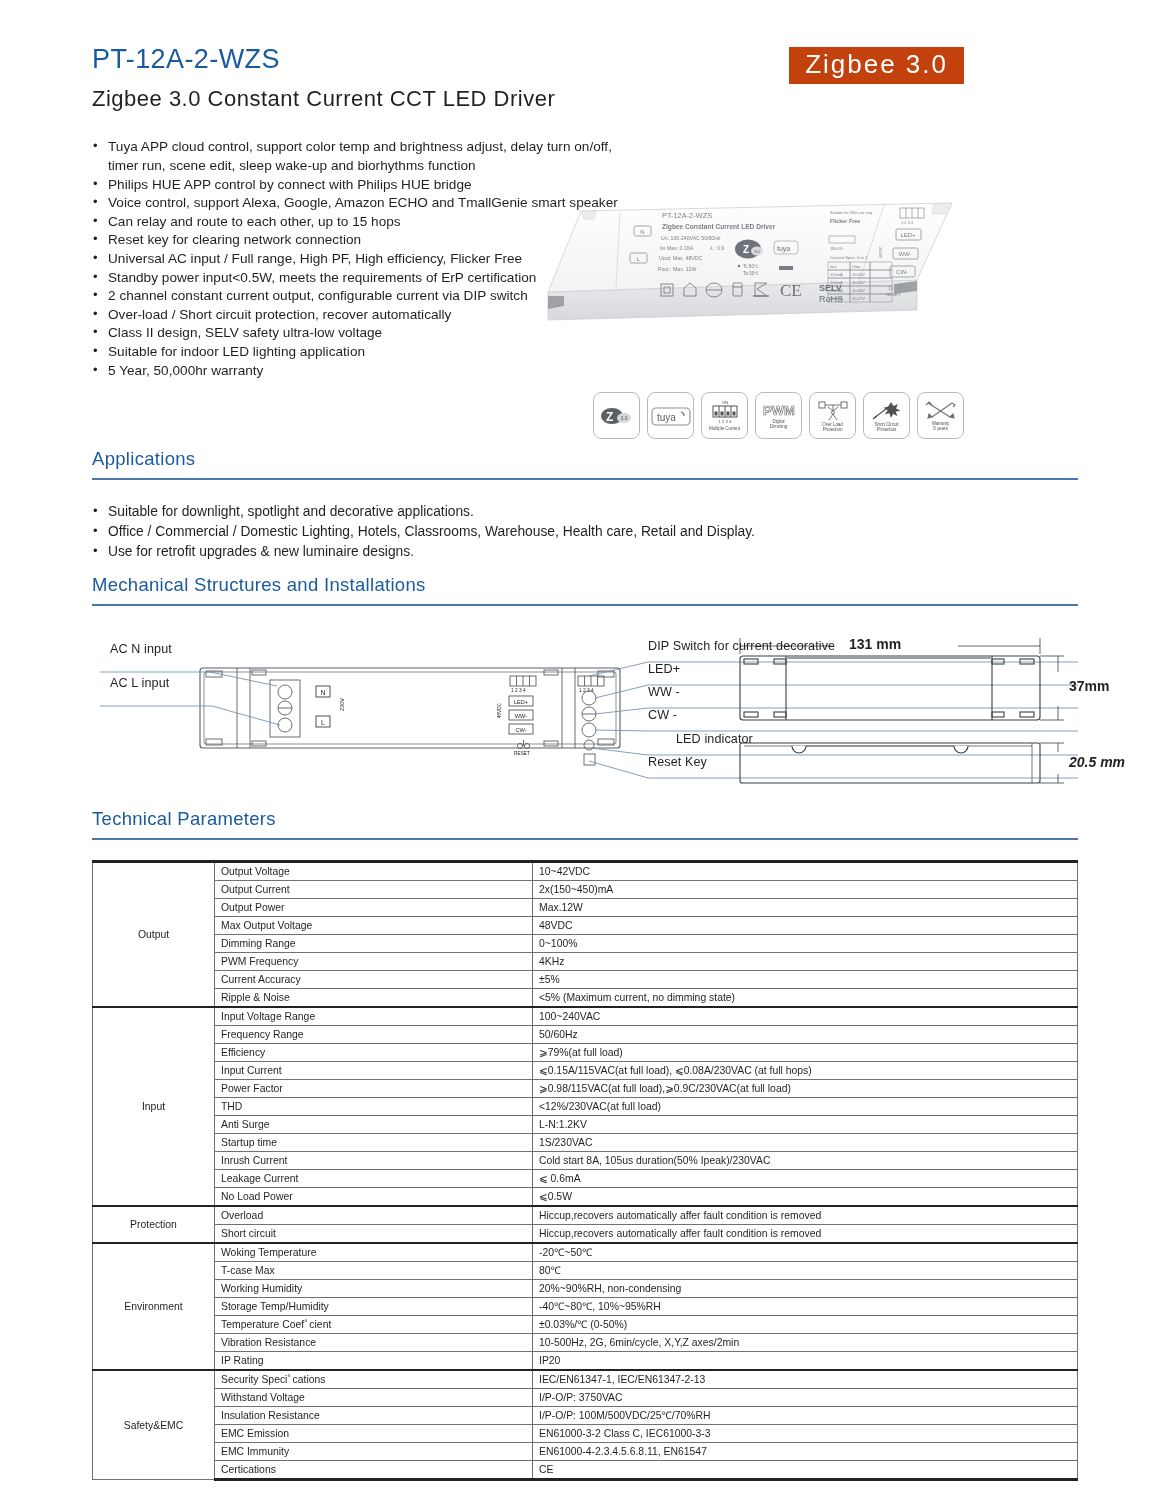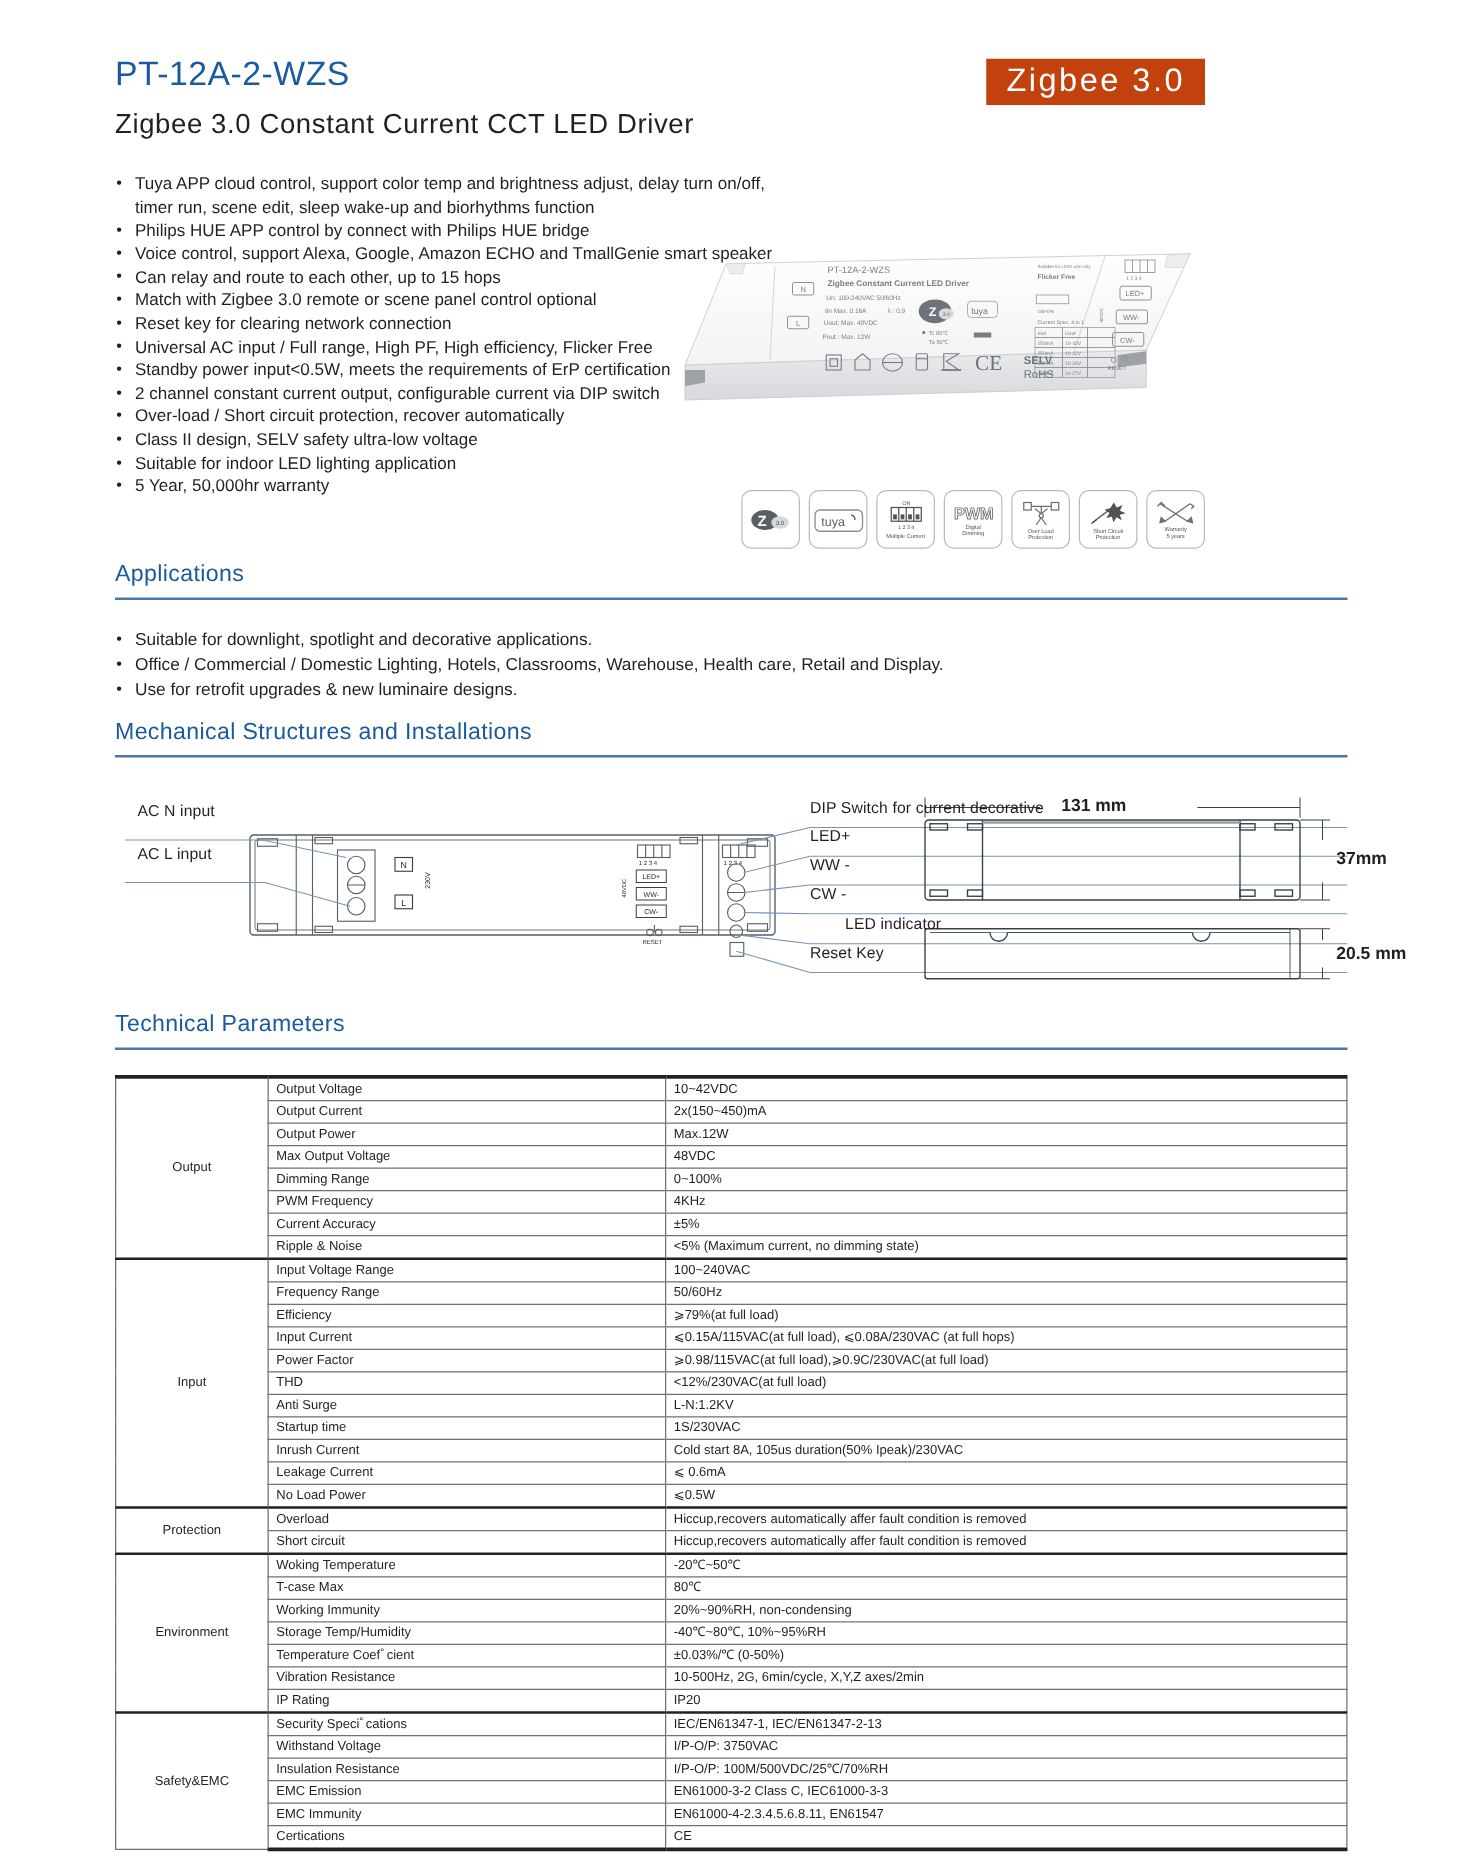--- a/index.html
+++ b/index.html
@@ -122,21 +122,20 @@
     <div class="model-title">PT-12A-2-WZS</div>
     <div class="subtitle">Zigbee 3.0 Constant Current CCT LED Driver</div>
     <div class="zigbee-badge">Zigbee 3.0</div>
   </div>
 
   <div class="features">
     <div class="feat">Tuya APP cloud control, support color temp and brightness adjust, delay turn on/off, timer run, scene edit, sleep wake-up and biorhythms function</div>
     <div class="feat">Philips HUE APP control by connect with Philips HUE bridge</div>
     <div class="feat">Voice control, support Alexa, Google, Amazon ECHO and TmallGenie smart speaker</div>
     <div class="feat">Can relay and route to each other, up to 15 hops</div>
-    <div class="feat">Match with Zigbee 3.0 remote or scene panel control optional</div>
     <div class="feat">Reset key for clearing network connection</div>
     <div class="feat">Universal AC input / Full range, High PF, High efficiency, Flicker Free</div>
     <div class="feat">Standby power input&lt;0.5W, meets the requirements of ErP certification</div>
     <div class="feat">2 channel constant current output, configurable current via DIP switch</div>
     <div class="feat">Over-load / Short circuit protection, recover automatically</div>
     <div class="feat">Class II design, SELV safety ultra-low voltage</div>
     <div class="feat">Suitable for indoor LED lighting application</div>
     <div class="feat">5 Year, 50,000hr warranty</div>
   </div>
 
@@ -496,21 +495,21 @@
 
       <div class="mlbl" style="left:556px; top:11px;">DIP Switch for current decorative</div>
       <div class="mlbl" style="left:556px; top:34px;">LED+</div>
       <div class="mlbl" style="left:556px; top:57px;">WW -</div>
       <div class="mlbl" style="left:556px; top:80px;">CW -</div>
       <div class="mlbl" style="left:584px; top:104px;">LED indicator</div>
       <div class="mlbl" style="left:556px; top:127px;">Reset Key</div>
 
       <div class="dlbl" style="left:757px; top:8px;">131 mm</div>
       <div class="dlbl" style="left:977px; top:50px;">37mm</div>
-      <div class="dlbl" style="left:977px; top:126px;">20.5 mm</div>
+      <div class="dlbl" style="left:977px; top:126px;font-style:italic;">20.5 mm</div>
     </div>
   </div>
 
   <div class="tech">
     <div class="sec-head">Technical Parameters</div>
     <div class="sec-rule"></div>
     <table class="spec">
       <tbody id="spec-body">
           <tr class="table-top">
             <td class="grp" rowspan="8">Output</td>
@@ -602,21 +601,21 @@
           <tr class="first-of-group">
             <td class="grp" rowspan="7">Environment</td>
             <td class="par">Woking Temperature</td>
             <td class="val">-20℃~50℃</td>
           </tr>
           <tr>
             <td class="par">T-case Max</td>
             <td class="val">80℃</td>
           </tr>
           <tr>
-            <td class="par">Working Immunity</td>
+            <td class="par">Working Humidity</td>
             <td class="val">20%~90%RH, non-condensing</td>
           </tr>
           <tr>
             <td class="par">Storage Temp/Humidity</td>
             <td class="val">-40℃~80℃, 10%~95%RH</td>
           </tr>
           <tr>
             <td class="par">Temperature Coefﾟcient</td>
             <td class="val">±0.03%/℃ (0-50%)</td>
           </tr>

